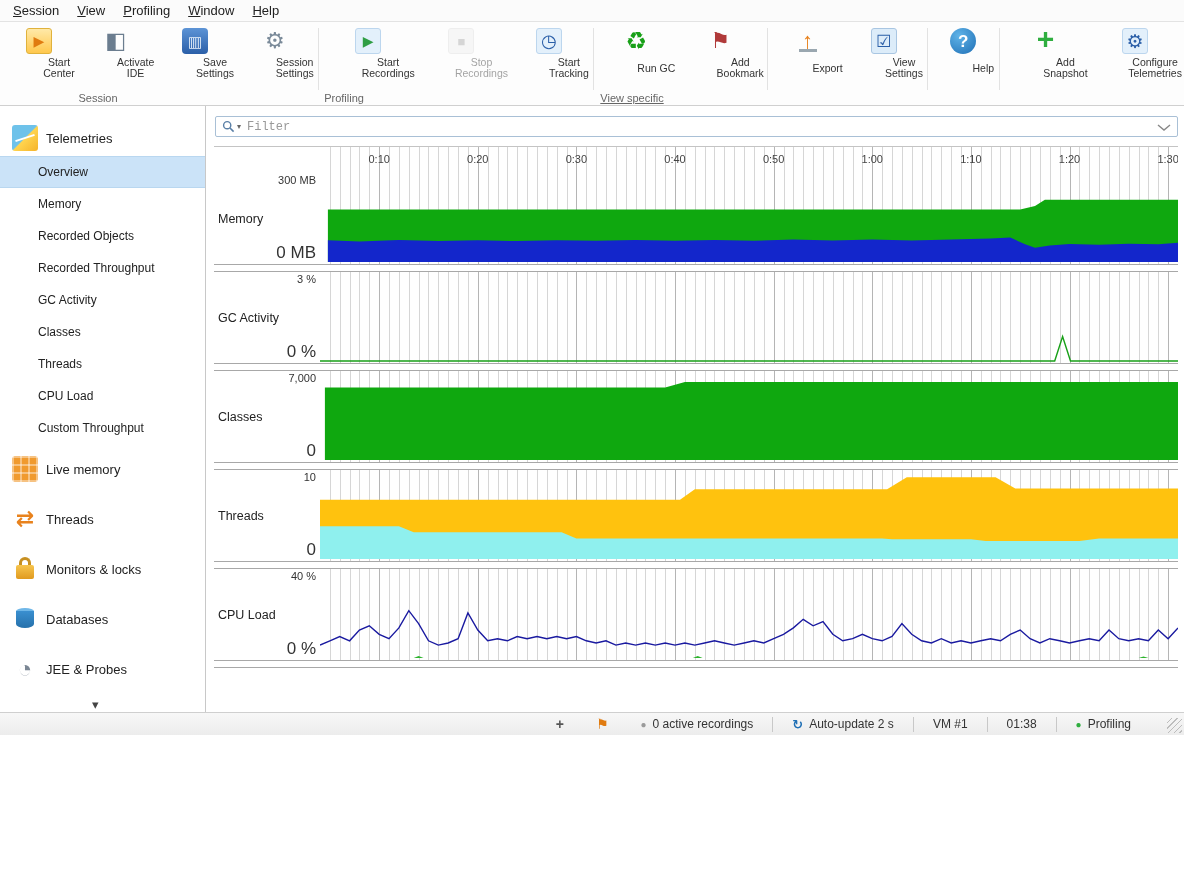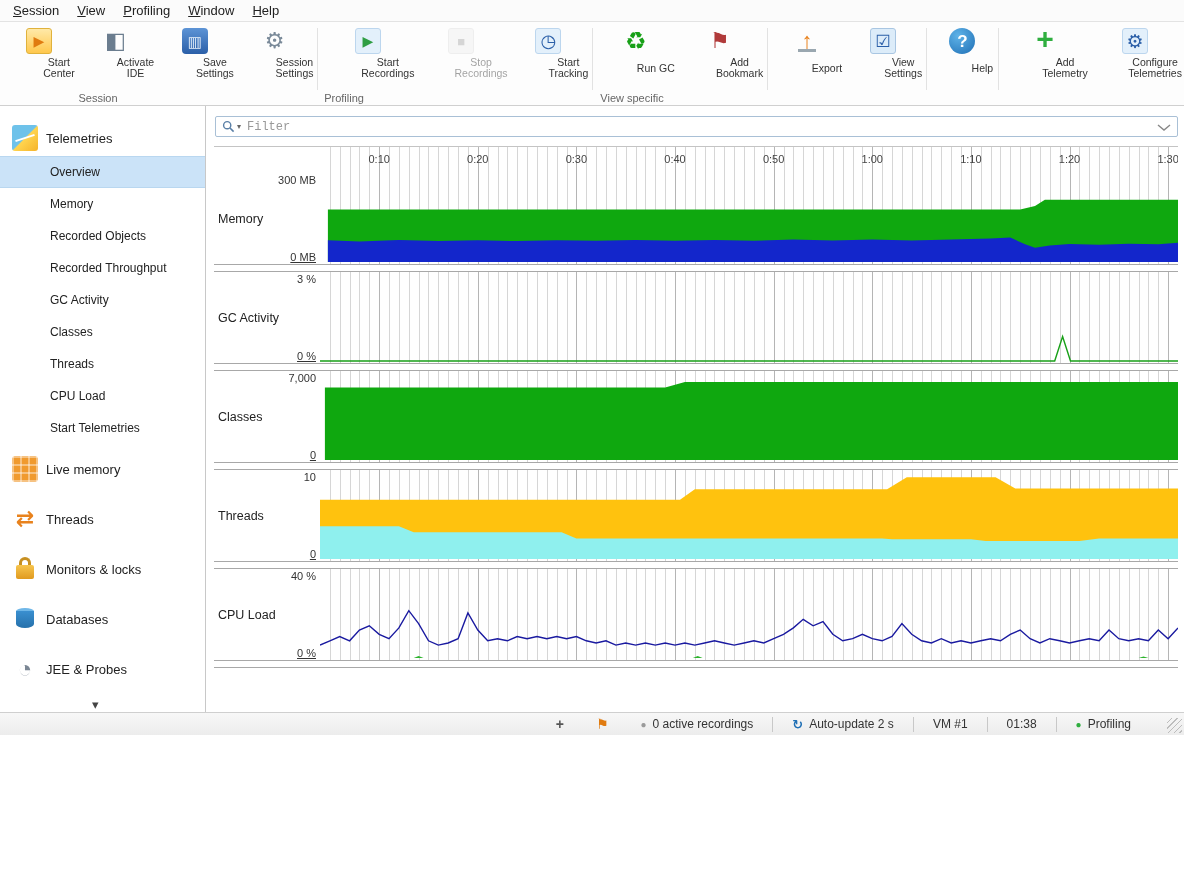--- a/index.html
+++ b/index.html
@@ -50,21 +50,21 @@
 
   
   .content{position:absolute;top:106px;left:0;right:0;bottom:23px;}
   .sidebar{position:absolute;top:0;left:0;width:206px;bottom:0;background:#fff;border-right:1px solid #c8c8c8;box-sizing:border-box;overflow:hidden;}
   .main{position:absolute;top:0;left:206px;right:0;bottom:0;background:#fff;}
 
   
   .sb-item{display:flex;align-items:center;cursor:default;position:relative;}
   .sb-item:first-child{height:36px;margin-top:14px;}
   .sb-section{height:50px;font-size:13px;}
-  .sb-sub{height:32px;font-size:12px;padding-left:50px;box-sizing:border-box;}
+  .sb-sub{height:32px;font-size:12px;padding-left:38px;box-sizing:border-box;}
   .sb-sub.selected{background:#cbe3f8;border-top:1px solid #b9d7f0;border-bottom:1px solid #b9d7f0;}
   .sb-label{white-space:nowrap;}
   .sidebar-watermark{position:absolute;right:0px;top:520px;height:230px;writing-mode:vertical-rl;transform:rotate(180deg);font-size:27px;font-weight:bold;color:#dcdcdc;letter-spacing:3px;pointer-events:none;}
   .sidebar-overflow{position:absolute;bottom:0px;left:92px;font-size:13px;color:#444;}
 
   
   .si{width:26px;height:26px;margin:0 8px 0 12px;position:relative;display:flex;align-items:center;justify-content:center;flex:none;}
   .si::before{line-height:1;}
   .si-telemetries{border-radius:3px;background:linear-gradient(135deg,#6ec2ea 0%,#6ec2ea 48%,#ffd44f 52%,#f5b32a 100%);}
   .si-telemetries::after{content:"";position:absolute;left:3px;right:3px;top:12px;height:2px;background:#fff;transform:rotate(-18deg);}
@@ -87,21 +87,21 @@
   .filter-chevron{flex:none;margin-left:6px;}
 
   
   .chart-panel{position:absolute;top:40px;left:8px;right:6px;height:521px;border-top:1px solid #c4c4c4;background:#fff;}
   .time-header{position:relative;height:26px;}
   .time-plot{position:absolute;left:106px;top:0;width:858px;height:26px;overflow:hidden;}
   .time-label{position:absolute;top:6px;transform:translateX(-50%);font-size:11px;color:#444;white-space:nowrap;}
   .t-row{position:relative;height:99px;}
   .row-gutter{position:absolute;left:0;top:0;width:106px;height:91px;}
   .row-max{position:absolute;top:1px;right:4px;font-size:11px;color:#333;}
-  .row-min{position:absolute;bottom:1px;right:4px;font-size:11px;color:#333;text-decoration:underline;}
+  .row-min{position:absolute;bottom:1px;right:4px;font-size:17px;color:#333;}
   .row-name{position:absolute;left:4px;top:50%;transform:translateY(-50%);font-size:12.5px;color:#222;}
   .row-chart{position:absolute;left:106px;top:0;}
   .row-sep{position:absolute;left:0;right:0;top:91px;height:6px;border-top:1px solid #a8a8a8;border-bottom:1px solid #a8a8a8;background:#fff;}
 
   
   .hscrollbar{position:absolute;left:154px;right:6px;top:694px;height:9px;background:#d6d6d6;border-radius:4px;}
   .row-height{position:absolute;left:7px;top:714px;height:24px;display:flex;align-items:center;font-size:12px;color:#333;}
   .rh-slider{position:relative;width:150px;height:20px;margin-left:8px;}
   .rh-track{position:absolute;left:0;right:0;top:9px;height:1px;background:#9a9a9a;}
   .rh-track2{position:absolute;left:150px;width:95px;top:9px;height:1px;background:#cfcfcf;}
@@ -219,35 +219,35 @@
           <div class="ic ic-help"></div>
           <div class="tb-labels">
             <div class="tb-line">Help</div>
           </div>
         </div>
         <div class="tb-sep"></div>
         <div class="tb-btn">
           <div class="ic ic-add-telemetry"></div>
           <div class="tb-labels">
             <div class="tb-line">Add</div>
-            <div class="tb-line">Telemetry</div>
+            <div class="tb-line">Snapshot</div>
           </div>
         </div>
         <div class="tb-btn">
           <div class="ic ic-configure-telemetries"></div>
           <div class="tb-labels">
             <div class="tb-line">Configure</div>
             <div class="tb-line">Telemetries</div>
           </div>
         </div>
       </div>
     <div class="toolbar-grouplabels">
         <div class="tb-group-label" style="left: 98px;">Session</div>
         <div class="tb-group-label" style="left: 344px;">Profiling</div>
-        <div class="tb-group-label" style="left: 632px;">View specific</div>
+        <div class="tb-group-label" style="left: 632px; text-decoration: underline;">View specific</div>
       </div>
   </div>
 
   <div class="content">
     <div class="sidebar">
       <div class="sidebar-items">
           <div class="sb-item sb-section">
             <div class="si si-telemetries"></div>
             <span class="sb-label">Telemetries</span>
           </div>
@@ -269,21 +269,21 @@
           <div class="sb-item sb-sub">
             <span class="sb-label">Classes</span>
           </div>
           <div class="sb-item sb-sub">
             <span class="sb-label">Threads</span>
           </div>
           <div class="sb-item sb-sub">
             <span class="sb-label">CPU Load</span>
           </div>
           <div class="sb-item sb-sub">
-            <span class="sb-label">Start Telemetries</span>
+            <span class="sb-label">Custom Throughput</span>
           </div>
           <div class="sb-item sb-section">
             <div class="si si-live-memory"></div>
             <span class="sb-label">Live memory</span>
           </div>
           <div class="sb-item sb-section">
             <div class="si si-threads"></div>
             <span class="sb-label">Threads</span>
           </div>
           <div class="sb-item sb-section">

